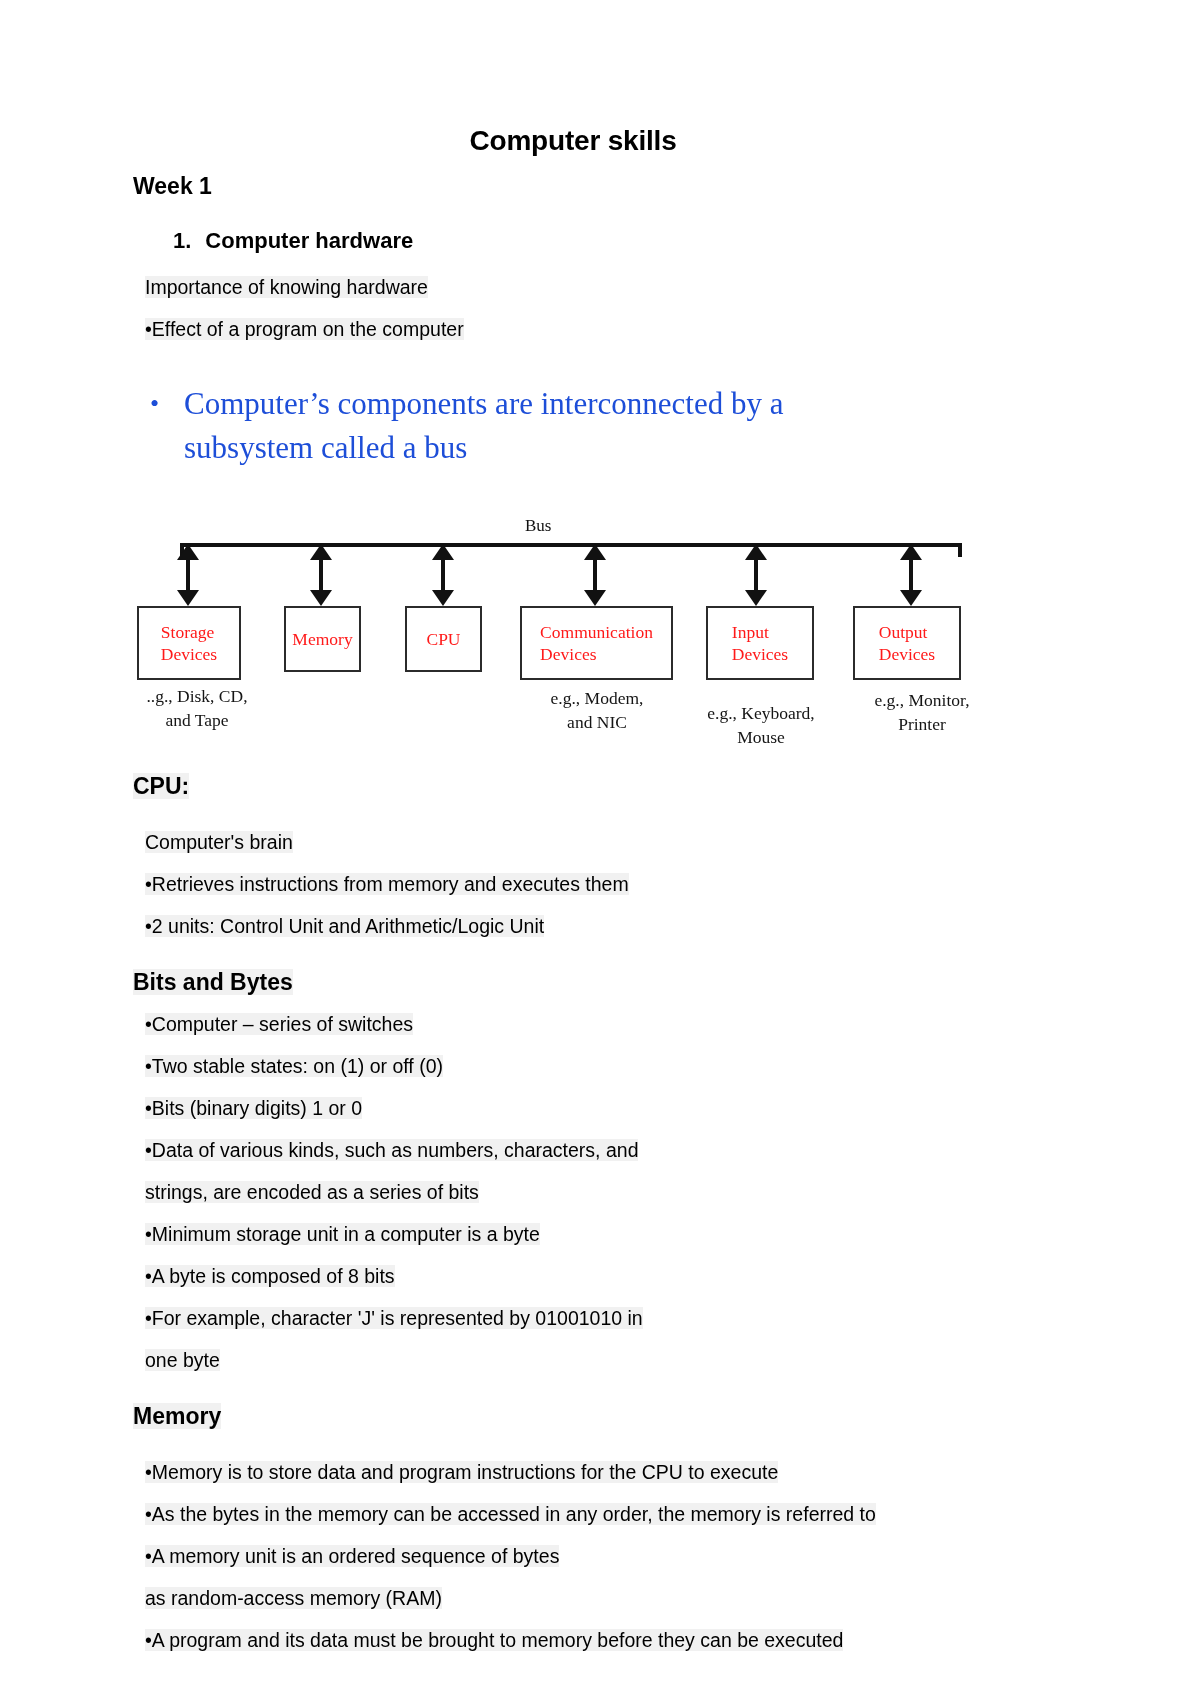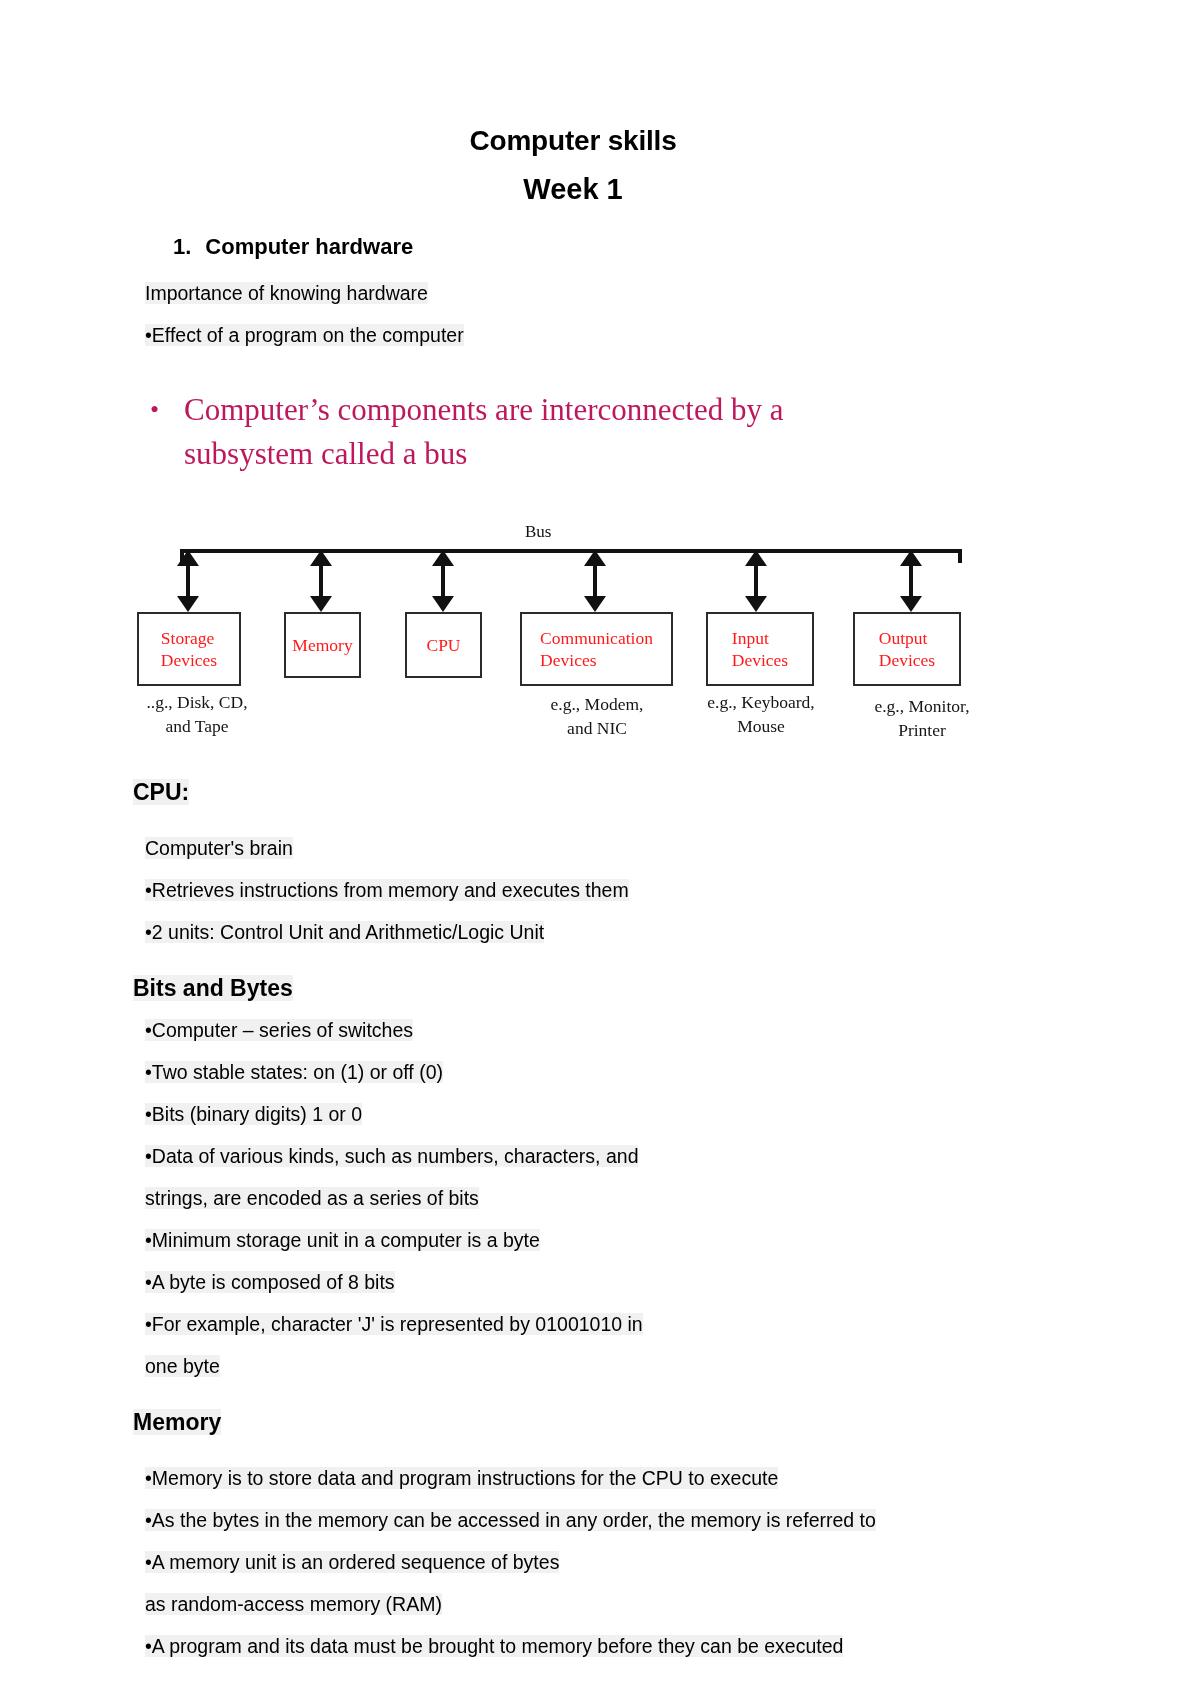--- a/index.html
+++ b/index.html
@@ -32,23 +32,22 @@
   
   .doc-title {
     font-size: 28px;
     font-weight: bold;
     text-align: center;
     margin: 0 0 6px 0;
     letter-spacing: -0.2px;
     width: 880px;
   }
   .doc-subtitle {
-    font-size: 29px;
+    font-size: 23px;
     font-weight: bold;
-    text-align: center;
     margin: 16px 0 28px 0;
     width: 880px;
   }
   .section-number-heading {
     font-size: 22px;
     font-weight: bold;
     margin: 0 0 18px 0;
     padding-left: 40px;
     display: flex;
     gap: 14px;
@@ -76,21 +75,21 @@
   }
   .gap-sm { height: 14px; }
   .gap-md { height: 26px; }
   .gap-lg { height: 40px; }
 
   
   .serif-bullet {
     font-family: "Liberation Serif", serif;
     font-size: 31px;
     line-height: 44px;
-    color: #be185d;
+    color: #1d4ed8;
     padding-left: 17px;
     margin: 0;
     max-width: 800px;
   }
   .serif-bullet .dot {
     display: inline-block;
     width: 34px;
     font-size: 26px;
     vertical-align: top;
   }
@@ -253,21 +252,21 @@
 Devices</div>
       <div class="node" style="left:573px;width:108px;height:74px;white-space:pre-line;">Input
 Devices</div>
       <div class="node" style="left:720px;width:108px;height:74px;white-space:pre-line;">Output
 Devices</div>
 
       <div class="caption" style="left:-6px;top:174px;width:140px;">..g., Disk, CD,
 and Tape</div>
       <div class="caption" style="left:385px;top:176px;width:158px;">e.g., Modem,
 and NIC</div>
-      <div class="caption" style="left:553px;top:174px;width:150px;">e.g., Keyboard,
+      <div class="caption" style="left:553px;top:191px;width:150px;">e.g., Keyboard,
 Mouse</div>
       <div class="caption" style="left:714px;top:178px;width:150px;">e.g., Monitor,
 Printer</div>
     </div>
 
     <div class="gap-md"></div>
 
     <p class="sub-head"><span class="hl">CPU:</span></p>
     <div class="gap-sm"></div>
     <p class="body-line"><span class="hl">Computer's brain</span></p>

